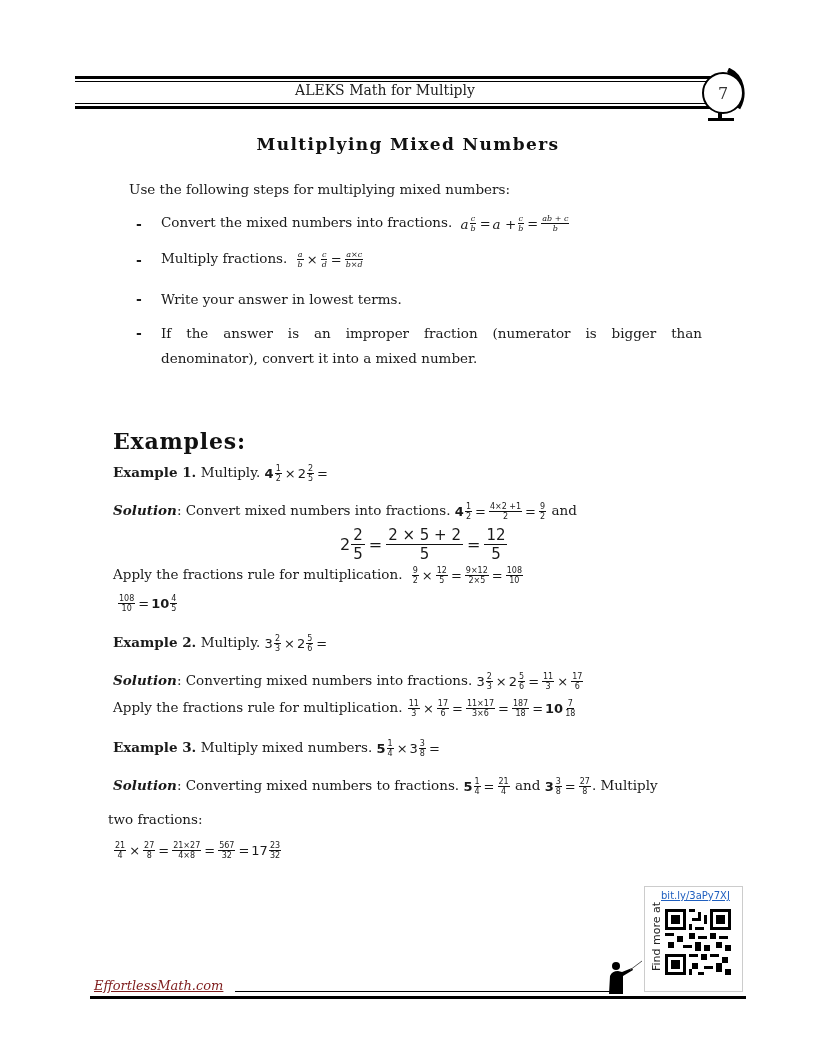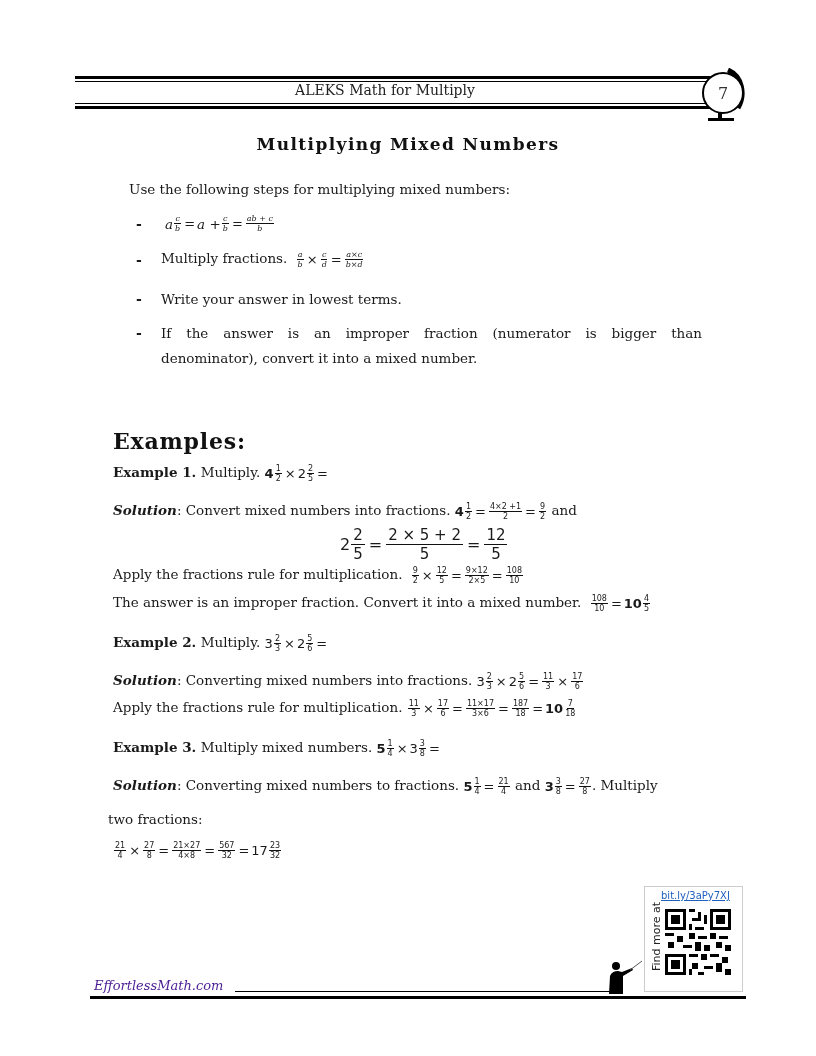--- a/index.html
+++ b/index.html
@@ -42,21 +42,21 @@
   .frac.big { font-size: 15px; line-height: 18px; }
   .frac.big .n { border-bottom: 1.5px solid #111; padding: 0 2px; }
   .op { margin: 0 2px; font-size: 13px; }
   .whole { font-size: 13px; font-weight: bold; }
   .whole.n2 { font-weight: normal; }
   .bigwhole { font-size: 16px; }
   .bigop { font-size: 16px; margin: 0 3px; }
 
   
   .foot-brand { position: absolute; left: 94px; top: 978px; font-family: "DejaVu Serif", serif;
-                font-style: italic; font-size: 13px; color: #4c1d95; }
+                font-style: italic; font-size: 13px; color: #7f1d1d; text-decoration: underline; }
   .qr-box { position: absolute; left: 644px; top: 886px; width: 97px; height: 104px;
             border: 1px solid #ccc; background: #fff; }
   .qr-link { position: absolute; left: 661px; top: 890px; font-family: "DejaVu Sans", sans-serif;
              font-size: 10px; color: #1f5fbf; text-decoration: underline; }
   .qr-side { position: absolute; left: 606px; top: 930px; width: 100px; transform: rotate(-90deg);
              transform-origin: center; font-family: "DejaVu Sans", sans-serif; font-size: 11px;
              color: #222; text-align: center; }
   .qr { position: absolute; left: 665px; top: 908px; width: 66px; height: 68px; }
 </style>
 </head>
@@ -73,20 +73,21 @@
   <rect x="10" y="50" width="26" height="3" fill="#000"></rect>
 </svg>
 <div class="page-num">7</div>
 
 <div class="title">Multiplying Mixed Numbers</div>
 
 <div class="intro body-text">Use the following steps for multiplying mixed numbers:</div>
 
 <div class="bullet" style="top:216px;">-</div>
 <div class="item body-text" style="top:214px;">
+  <span>Convert the mixed numbers into fractions.</span>
   <span class="m" style="margin-left:4px;">
     <span class="mi">a</span>
     <span class="frac mi">
         <span class="n">c</span>
         <span class="d">b</span>
       </span>
     <span class="op">=</span>
     <span class="mi">a +</span>
     <span class="frac mi">
         <span class="n">c</span>
@@ -210,21 +211,20 @@
       </span>
     <span class="op">=</span>
     <span class="frac">
         <span class="n">108</span>
         <span class="d">10</span>
       </span>
   </span>
 </div>
 
 <div class="abs body-text" style="left:113px;top:594px;">
-  <span>The answer is an improper fraction. Convert it into a mixed number.</span>
   <span class="m" style="margin-left:4px;">
     <span class="frac">
         <span class="n">108</span>
         <span class="d">10</span>
       </span>
     <span class="op">=</span>
     <span class="whole">10</span>
     <span class="frac">
         <span class="n">4</span>
         <span class="d">5</span>

